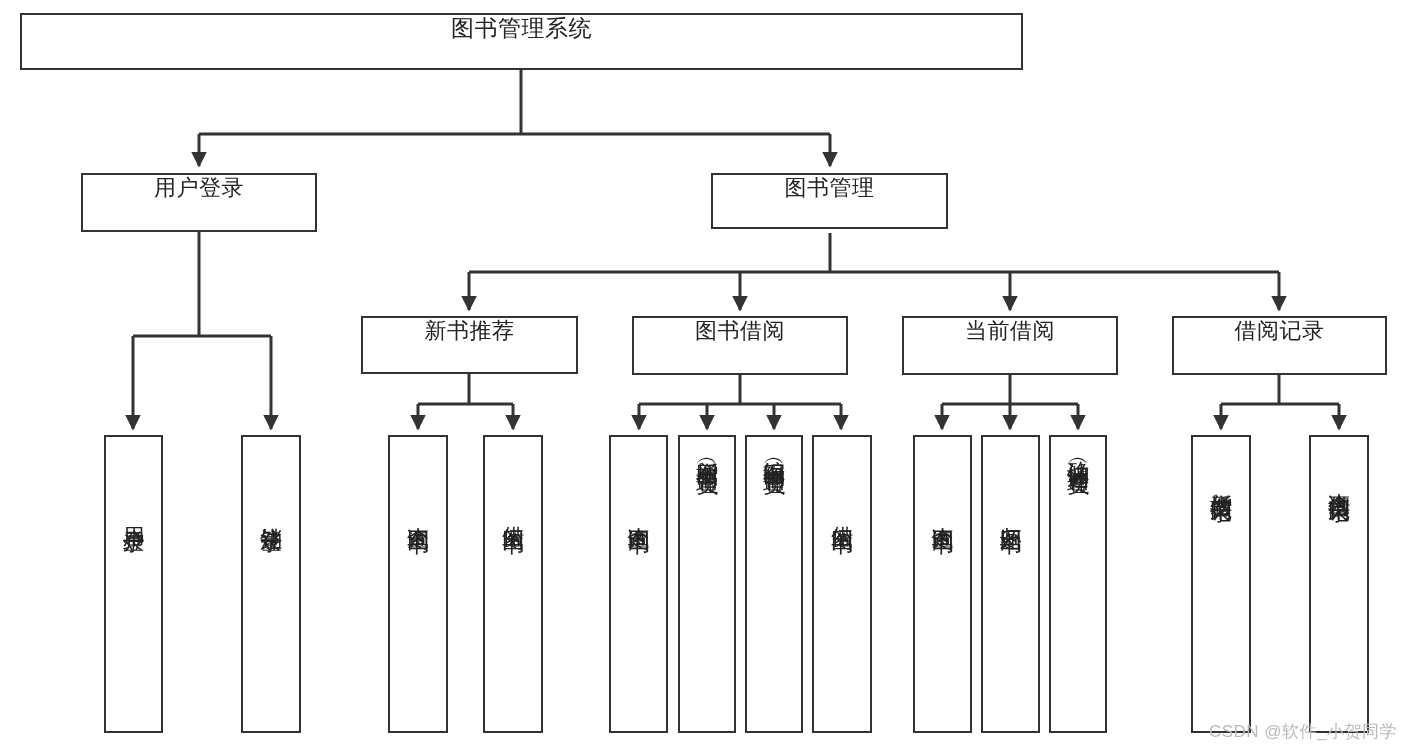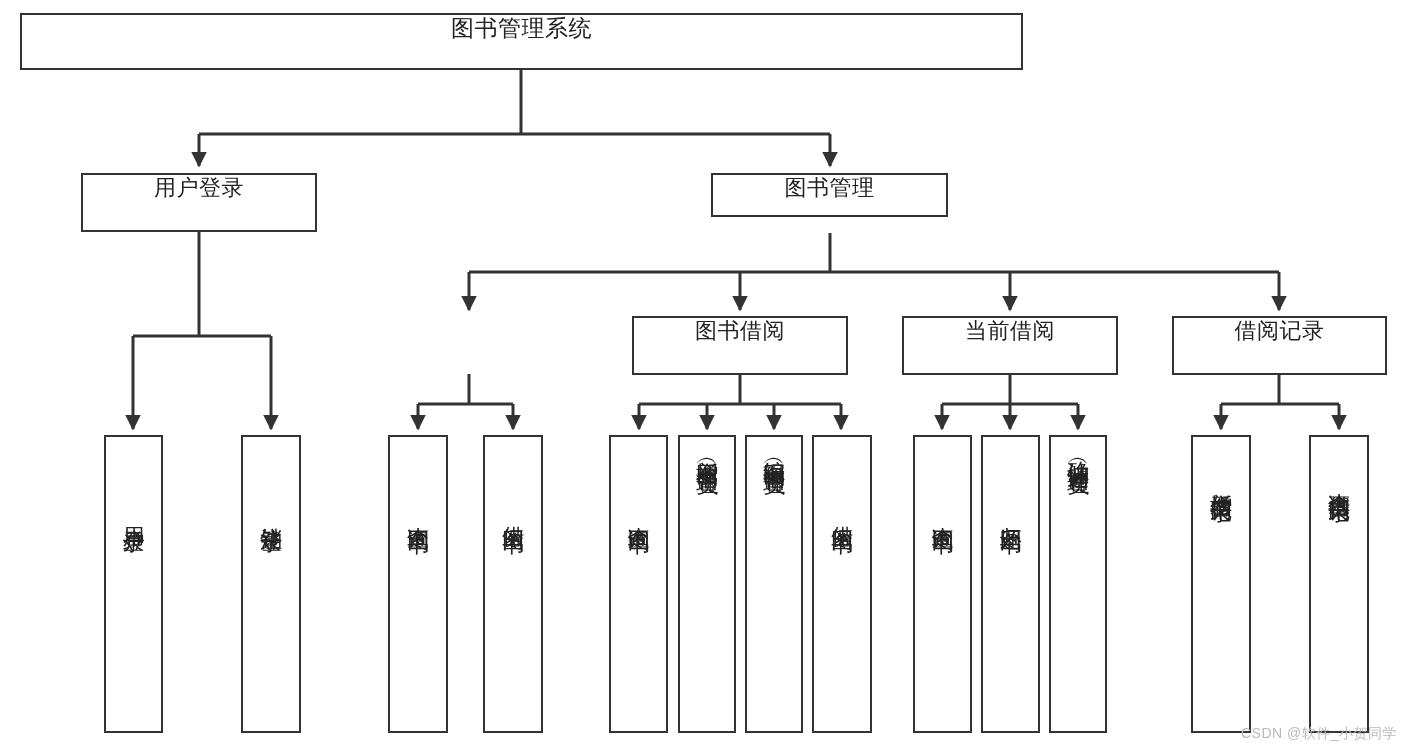--- a/index.html
+++ b/index.html
@@ -49,21 +49,21 @@
     line-height:1.12;
     letter-spacing:2px;
     max-height:280px;
   }
   .v-node.tall .label{max-height:276px;}
 
   .watermark{
     position:absolute;
     right:8px;
     bottom:4px;
-    font-size:14px;
+    font-size:17px;
     color:#b9b9b9;
     letter-spacing:0.5px;
     z-index:5;
     white-space:nowrap;
     font-family:"Liberation Sans","DejaVu Sans",sans-serif;
   }
 </style>
 </head>
 <body>
 
@@ -120,24 +120,27 @@
   </svg>
 
   <div class="node h-node root" style="left:20px;top:13px;width:1003px;height:57px;">
     <span class="label">图书管理系统</span>
   </div>
 
   <div class="node h-node" style="left:81px;top:173px;width:236px;height:59px;">
     <span class="label">用户登录</span>
   </div>
 
-  <div class="node h-node" style="left:711px;top:173px;width:237px;height:44px;">
+  <div class="node h-node" style="left:711px;top:173px;width:237px;height:56px;">
     <span class="label">图书管理</span>
   </div>
 
+  <div class="node h-node" style="left:361px;top:316px;width:217px;height:58px;">
+    <span class="label">新书推荐</span>
+  </div>
 
   <div class="node h-node" style="left:632px;top:316px;width:216px;height:59px;">
     <span class="label">图书借阅</span>
   </div>
 
   <div class="node h-node" style="left:1172px;top:316px;width:215px;height:59px;">
     <span class="label">借阅记录</span>
   </div>
 
   <div class="node h-node" style="left:902px;top:316px;width:216px;height:59px;">

